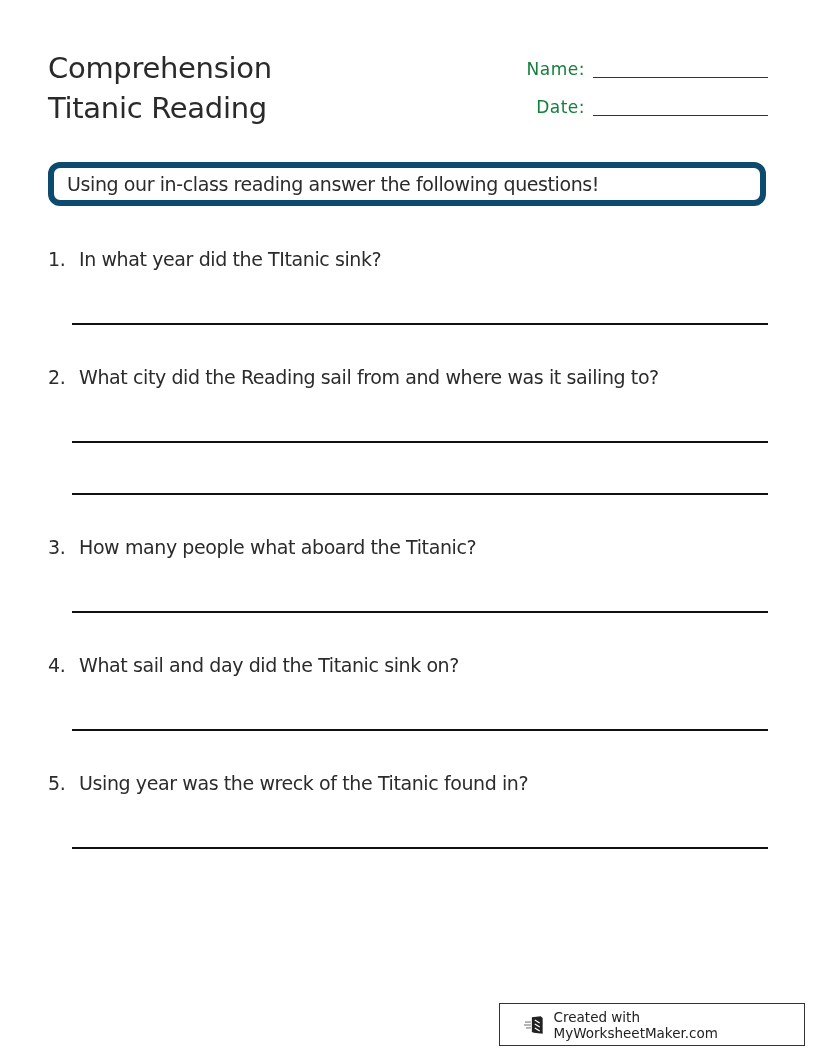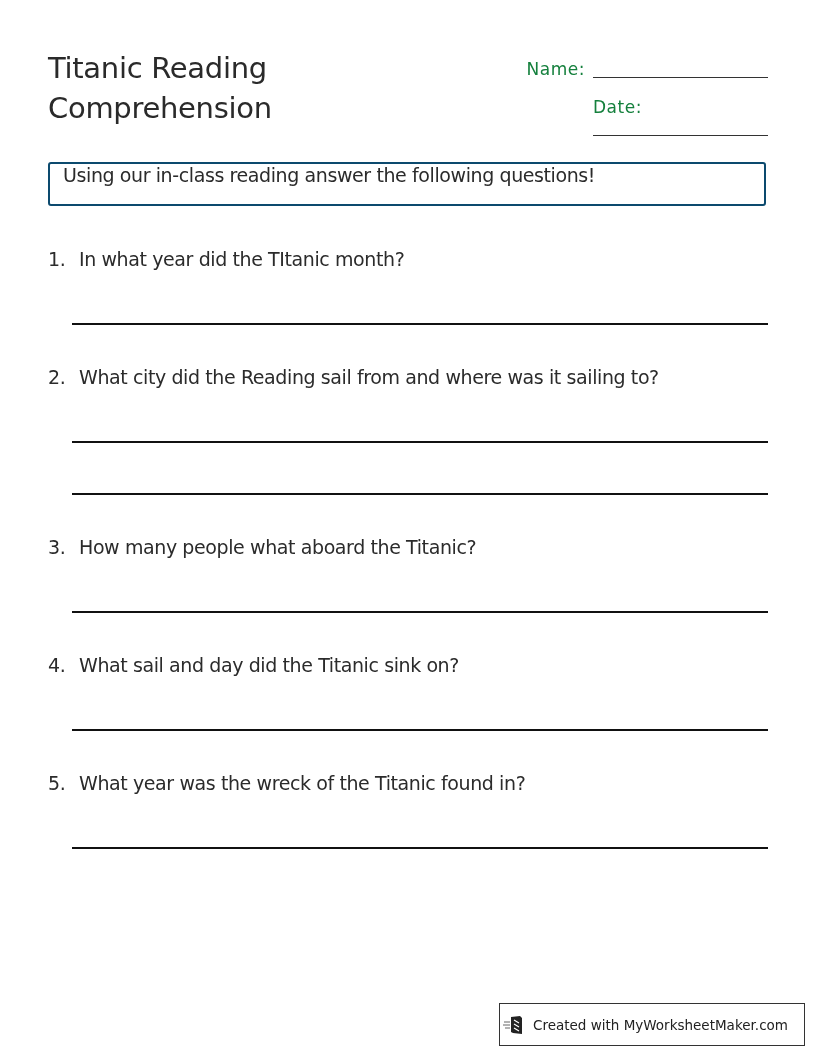--- a/index.html
+++ b/index.html
@@ -14,69 +14,69 @@
       color: #2a2a2a; letter-spacing: -0.3px;
     }
     .title span { display: block; }
     .meta-row {
       position: absolute; right: 48px; display: flex; align-items: flex-start;
       font-size: 17px; color: #15803d; margin-top: 6px;
     }
     .meta-row .lbl { margin-right: 8px; letter-spacing: 0.5px; }
     .meta-row .line { width: 175px; border-bottom: 1px solid #333; height: 18px; }
     .meta-name { top: 53px; }
-    .meta-date { top: 91px; flex-direction: column; }
+    .meta-date { top: 91px; }
     .instr {
       position: absolute; left: 48px; top: 162px; width: 718px; height: 44px;
-      border: 2px solid #0c4a6e; border-radius: 3px; box-sizing: border-box;
-      padding: 0 13px; display: flex; align-items: flex-start;
+      border: 6px solid #0c4a6e; border-radius: 12px; box-sizing: border-box;
+      padding: 0 13px; display: flex; align-items: center;
       font-size: 19px; letter-spacing: -0.4px; color: #2b2b2b;
     }
     .q {
       position: absolute; left: 48px; width: 720px;
       font-size: 19px; letter-spacing: -0.4px; color: #2b2b2b;
     }
     .q .num { position: absolute; left: 0; }
     .q .txt { position: absolute; left: 31px; white-space: nowrap; }
     .ans-line {
       position: absolute; left: 72px; width: 696px; height: 0;
       border-top: 2px solid #111;
     }
     .footer {
       position: absolute; left: 499px; top: 1003px; width: 306px; height: 43px;
       border: 1px solid #333; box-sizing: border-box;
-      display: flex; align-items: center; padding-left: 3px;
+      display: flex; align-items: center; padding-left: 24px;
       font-size: 13.5px; color: #222;
     }
     .footer svg { margin-right: 8px; }
   </style>
 </head>
 <body>
 
 <h1 class="title">
+  <span>Comprehension</span>
   <span>Titanic Reading</span>
-  <span>Comprehension</span>
 </h1>
 
 <div class="meta-row meta-name">
   <span class="lbl">Name:</span>
   <span class="line"></span>
 </div>
 <div class="meta-row meta-date">
   <span class="lbl">Date:</span>
   <span class="line"></span>
 </div>
 
 <div class="instr">
   <span>Using our in-class reading answer the following questions!</span>
 </div>
 
 <div class="q" style="top:248px;">
   <span class="num">1.</span>
-  <span class="txt">In what year did the TItanic month?</span>
+  <span class="txt">In what year did the TItanic sink?</span>
 </div>
 <div class="ans-line" style="top:323px;"></div>
 
 <div class="q" style="top:366px;">
   <span class="num">2.</span>
   <span class="txt">What city did the Reading sail from and where was it sailing to?</span>
 </div>
 <div class="ans-line" style="top:441px;"></div>
 <div class="ans-line" style="top:493px;"></div>
 
@@ -87,21 +87,21 @@
 <div class="ans-line" style="top:611px;"></div>
 
 <div class="q" style="top:654px;">
   <span class="num">4.</span>
   <span class="txt">What sail and day did the Titanic sink on?</span>
 </div>
 <div class="ans-line" style="top:729px;"></div>
 
 <div class="q" style="top:772px;">
   <span class="num">5.</span>
-  <span class="txt">What year was the wreck of the Titanic found in?</span>
+  <span class="txt">Using year was the wreck of the Titanic found in?</span>
 </div>
 <div class="ans-line" style="top:847px;"></div>
 
 <div class="footer">
   <svg width="22" height="22" viewBox="0 0 22 22">
     <line x1="1" y1="8" x2="7" y2="8" stroke="#666" stroke-width="1"></line>
     <line x1="0" y1="11" x2="7" y2="11" stroke="#666" stroke-width="1"></line>
     <line x1="2" y1="14" x2="7" y2="14" stroke="#666" stroke-width="1"></line>
     <path d="M8 3 L17 2 L19 4 L19 20 L10 19 L8 18 Z" fill="#222"></path>
     <path d="M11 6 L16 9 M11 10 L16 13 M11 14 L16 17" stroke="#fff" stroke-width="1.2"></path>

